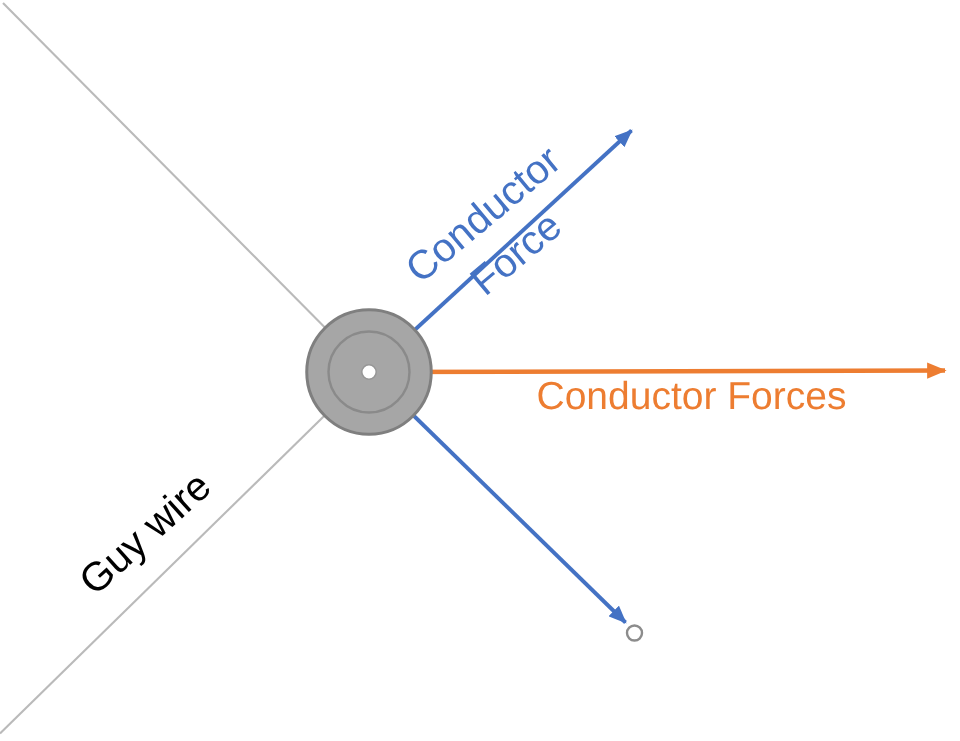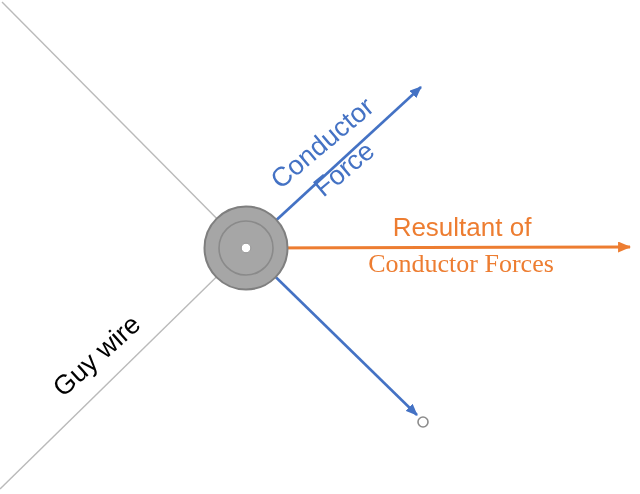--- a/index.html
+++ b/index.html
@@ -50,21 +50,20 @@
     transform: translate(-50%, -50%);
     color: var(--resultant-orange, #ED7D31);
     font-size: 26px;
   }
   .label-resultant-2 {
     left: 461px;
     top: 264px;
     transform: translate(-50%, -50%);
     color: var(--resultant-orange, #ED7D31);
     font-size: 26px;
-    font-family: Liberation Serif, serif;
   }
   .label-guywire {
     left: 97px;
     top: 356px;
     transform: translate(-50%, -50%) rotate(-42deg);
     color: var(--guy-wire-label-color, #000);
     font-size: 27px;
   }
 </style>
 </head>
@@ -96,18 +95,17 @@
       <circle cx="246" cy="248" r="27" class="pole-inner"></circle>
       <circle cx="246" cy="248" r="4.8" class="pole-dot"></circle>
     </g>
   </svg>
 
   <div class="label label-conductor">
     <div>Conductor</div>
     <div>Force</div>
   </div>
 
-  <div class="label label-resultant-1">Resultant of</div>
   <div class="label label-resultant-2">Conductor Forces</div>
 
   <div class="label label-guywire">Guy wire</div>
 
 </div>
 
 </body></html>

